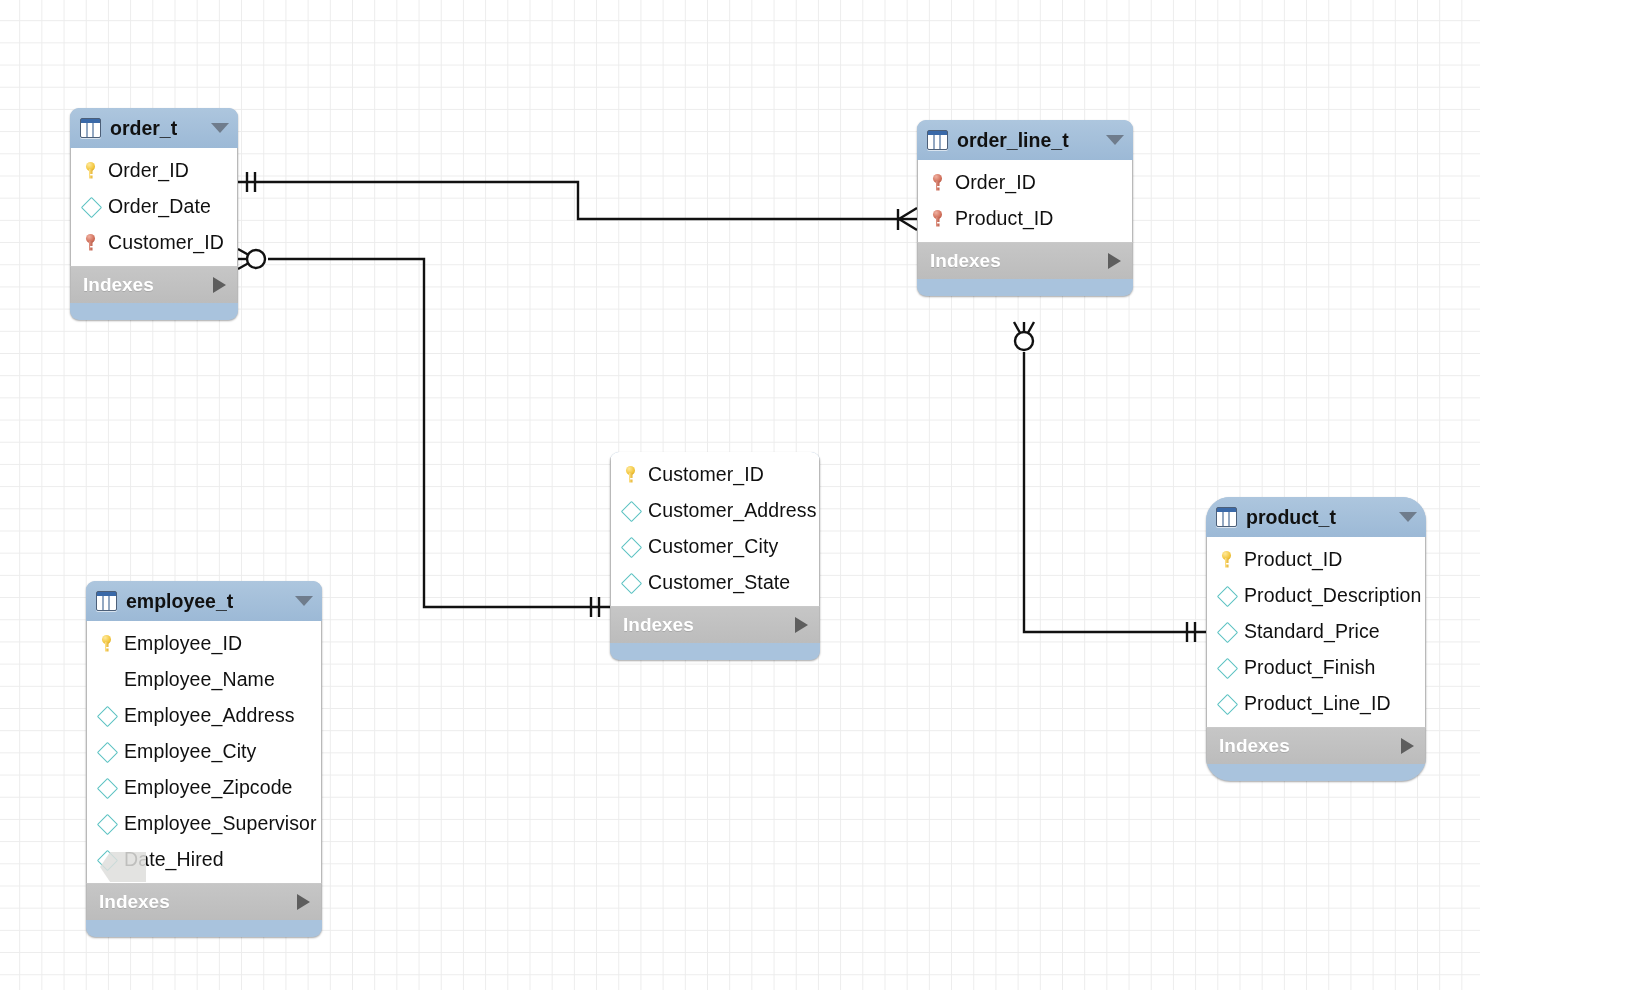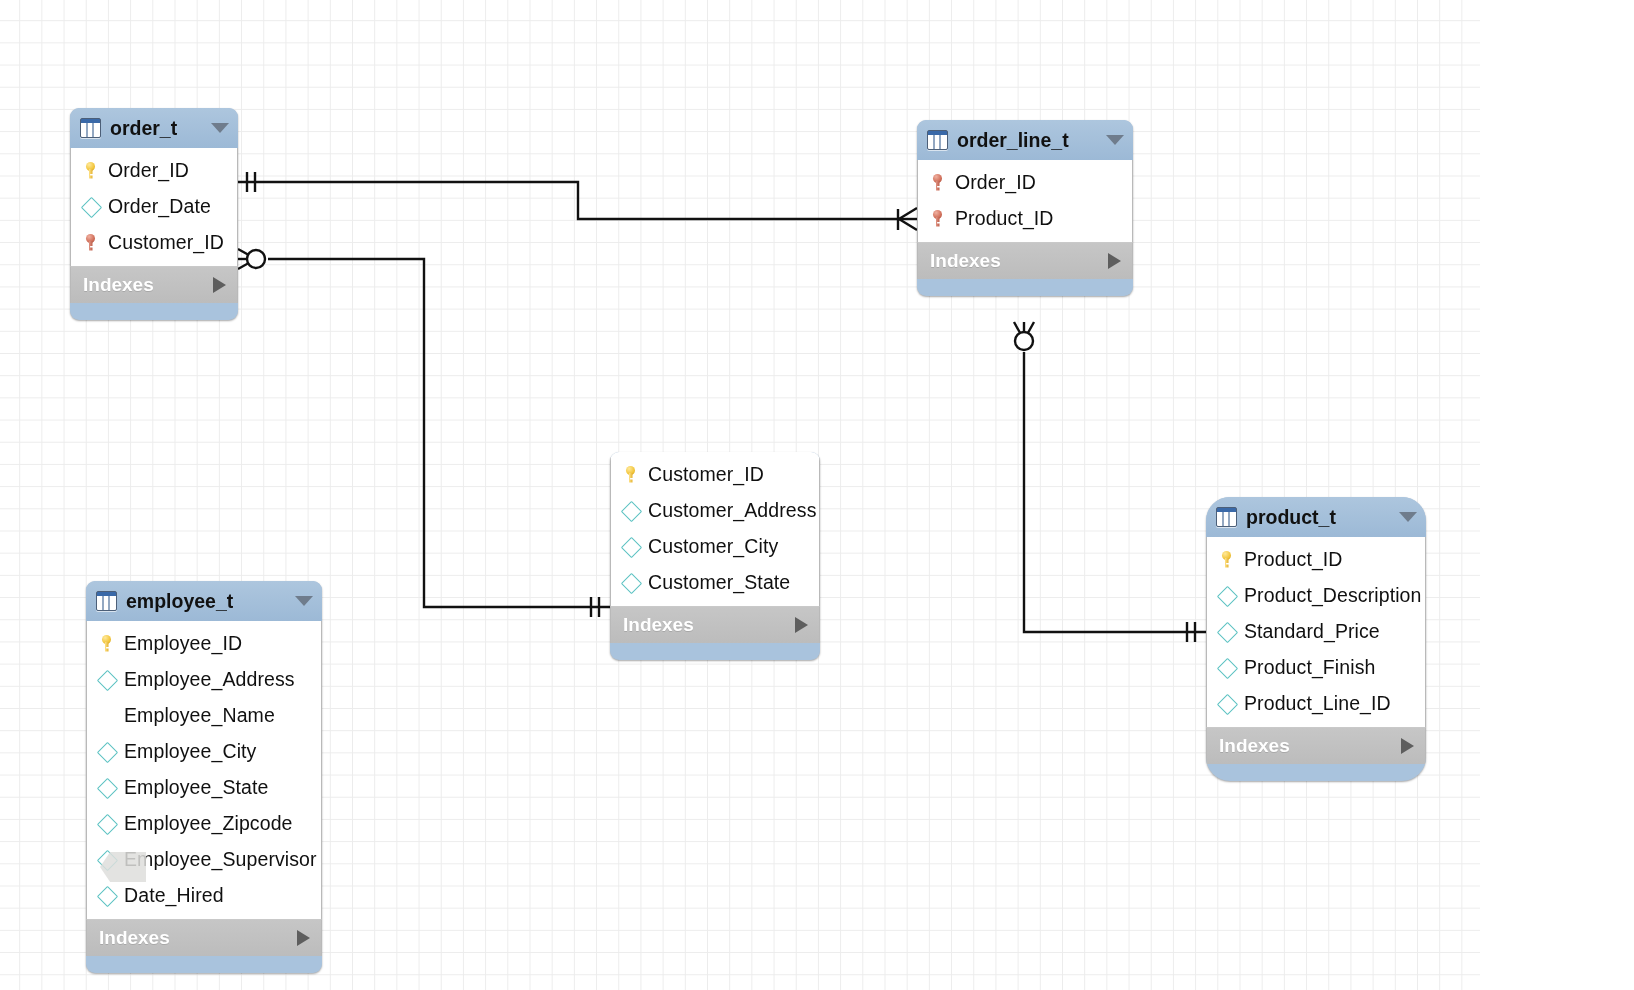--- a/index.html
+++ b/index.html
@@ -274,34 +274,30 @@
           <span class="tbl-icon"></span>
           <span class="tbl-title">employee_t</span>
           <span class="caret"></span>
         </div>
         <div class="cols">
           <div class="col">
             <span class="gly pk"></span>
             <span class="col-name">Employee_ID</span>
           </div>
           <div class="col">
-            <span class="gly dia"></span>
-            <span class="col-name">Employee_Address</span>
-          </div>
-          <div class="col">
             <span class="gly dia-filled"></span>
             <span class="col-name">Employee_Name</span>
           </div>
           <div class="col">
             <span class="gly dia"></span>
+            <span class="col-name">Employee_Address</span>
+          </div>
+          <div class="col">
+            <span class="gly dia"></span>
             <span class="col-name">Employee_City</span>
-          </div>
-          <div class="col">
-            <span class="gly dia"></span>
-            <span class="col-name">Employee_State</span>
           </div>
           <div class="col">
             <span class="gly dia"></span>
             <span class="col-name">Employee_Zipcode</span>
           </div>
           <div class="col">
             <span class="gly dia"></span>
             <span class="col-name">Employee_Supervisor</span>
           </div>
           <div class="col">

